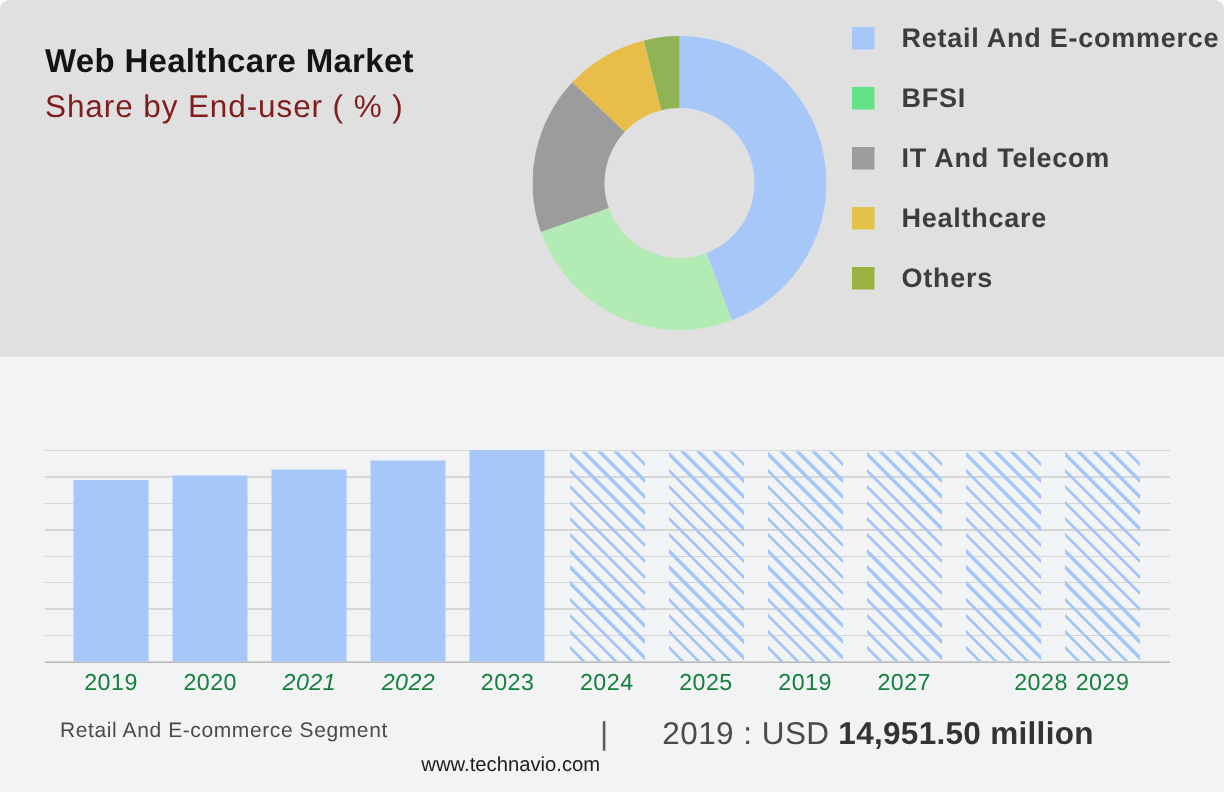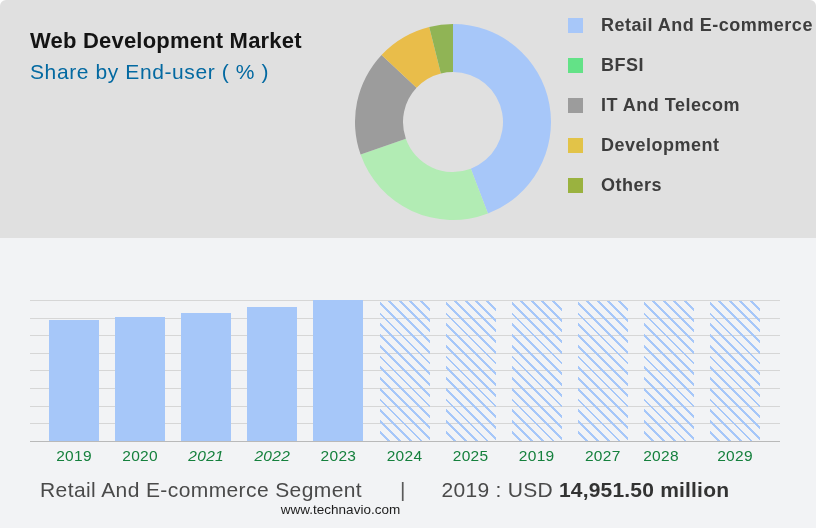--- a/index.html
+++ b/index.html
@@ -12,21 +12,21 @@
   .top-panel{
     position:absolute;left:0;top:0;width:816px;height:238px;
     background:#e0e0e0;border-radius:6px 6px 0 0;
   }
   .title{
     position:absolute;left:30px;top:28px;
     font-size:22px;font-weight:bold;color:#141414;letter-spacing:.2px;
   }
   .subtitle{
     position:absolute;left:30px;top:60px;
-    font-size:21px;color:#0369a1;letter-spacing:.6px;
+    font-size:21px;color:#7f1d1d;letter-spacing:.6px;
   }
   .donut-svg{position:absolute;left:355px;top:24px;width:196px;height:196px;}
   .legend{position:absolute;left:568px;top:5px;font-weight:bold;}
   .legend-row{display:flex;align-items:center;height:40px;}
   .legend-swatch{width:15px;height:15px;margin-right:18px;flex:0 0 auto;}
   .legend-label{font-size:18px;color:#3d3d3d;letter-spacing:.5px;white-space:nowrap;}
   
   .bottom-panel{
     position:absolute;left:0;top:238px;width:816px;height:290px;
     background:#f2f3f5;
@@ -40,41 +40,41 @@
   .bar.hatched{
     background:repeating-linear-gradient(45deg,rgba(0,0,0,0) 0 5.5px,#a6c7f9 5.5px 7.6px);
   }
   .x-label{
     position:absolute;top:447px;transform:translateX(-50%);
     font-size:15.5px;color:#15803d;letter-spacing:.3px;
   }
   
   .footer-left{
     position:absolute;left:40px;top:478px;
-    font-size:21px;color:#4a4a4a;letter-spacing:.4px;white-space:nowrap;
+    font-size:14px;color:#4a4a4a;letter-spacing:.4px;white-space:nowrap;
   }
   .footer-right{
     position:absolute;left:400px;top:478px;font-size:21px;color:#4a4a4a;
     white-space:nowrap;
   }
   .footer-sep{color:#5a5a5a;}
   .footer-prefix{margin-left:36px;letter-spacing:.3px;}
   .footer-bold{font-weight:bold;color:#333333;letter-spacing:.2px;}
   .website{
     position:absolute;left:0;top:502px;width:681px;text-align:center;
     font-size:13.5px;color:#1d1d1d;
   }
 </style>
 </head>
 <body>
 
 <div class="page">
 
   <section class="top-panel">
-    <div class="title">Web Development Market</div>
+    <div class="title">Web Healthcare Market</div>
     <div class="subtitle">Share by End-user ( % )</div>
     <svg class="donut-svg" viewBox="0 0 196 196">
         <path d="M 98.00 0.00 A 98 98 0 0 1 132.93 189.56 L 115.82 144.72 A 50 50 0 0 0 98.00 48.00 Z" fill="#a7c7f9"></path>
         <path d="M 132.93 189.56 A 98 98 0 0 1 5.59 130.62 L 50.85 114.64 A 50 50 0 0 0 115.82 144.72 Z" fill="#b2ecb4"></path>
         <path d="M 5.59 130.62 A 98 98 0 0 1 26.56 30.91 L 61.55 63.77 A 50 50 0 0 0 50.85 114.64 Z" fill="#9c9c9c"></path>
         <path d="M 26.56 30.91 A 98 98 0 0 1 74.23 2.93 L 85.87 49.49 A 50 50 0 0 0 61.55 63.77 Z" fill="#e9bd4a"></path>
         <path d="M 74.23 2.93 A 98 98 0 0 1 98.00 0.00 L 98.00 48.00 A 50 50 0 0 0 85.87 49.49 Z" fill="#90b455"></path>
       </svg>
     <div class="legend">
         <div class="legend-row">
@@ -84,21 +84,21 @@
         <div class="legend-row">
           <span class="legend-swatch" style="background: rgb(99, 226, 135);"></span>
           <span class="legend-label">BFSI</span>
         </div>
         <div class="legend-row">
           <span class="legend-swatch" style="background: rgb(156, 156, 156);"></span>
           <span class="legend-label">IT And Telecom</span>
         </div>
         <div class="legend-row">
           <span class="legend-swatch" style="background: rgb(226, 195, 72);"></span>
-          <span class="legend-label">Development</span>
+          <span class="legend-label">Healthcare</span>
         </div>
         <div class="legend-row">
           <span class="legend-swatch" style="background: rgb(154, 178, 63);"></span>
           <span class="legend-label">Others</span>
         </div>
       </div>
   </section>
 
   <section class="bottom-panel"></section>
 
@@ -119,21 +119,21 @@
   <div id="x-labels">
       <span class="x-label" style="left: 74px;">2019</span>
       <span class="x-label" style="left: 140.1px;">2020</span>
       <span class="x-label" style="left: 206.2px; font-style: italic;">2021</span>
       <span class="x-label" style="left: 272.3px; font-style: italic;">2022</span>
       <span class="x-label" style="left: 338.4px;">2023</span>
       <span class="x-label" style="left: 404.5px;">2024</span>
       <span class="x-label" style="left: 470.6px;">2025</span>
       <span class="x-label" style="left: 536.7px;">2019</span>
       <span class="x-label" style="left: 602.8px;">2027</span>
-      <span class="x-label" style="left: 661px;">2028</span>
+      <span class="x-label" style="left: 694px;">2028</span>
       <span class="x-label" style="left: 735px;">2029</span>
     </div>
 
   <div class="footer-left">Retail And E-commerce Segment</div>
 
   <div class="footer-right">
     <span class="footer-sep">|</span><span class="footer-prefix">2019 : USD</span>
     <span class="footer-bold">14,951.50 million</span>
   </div>
 

